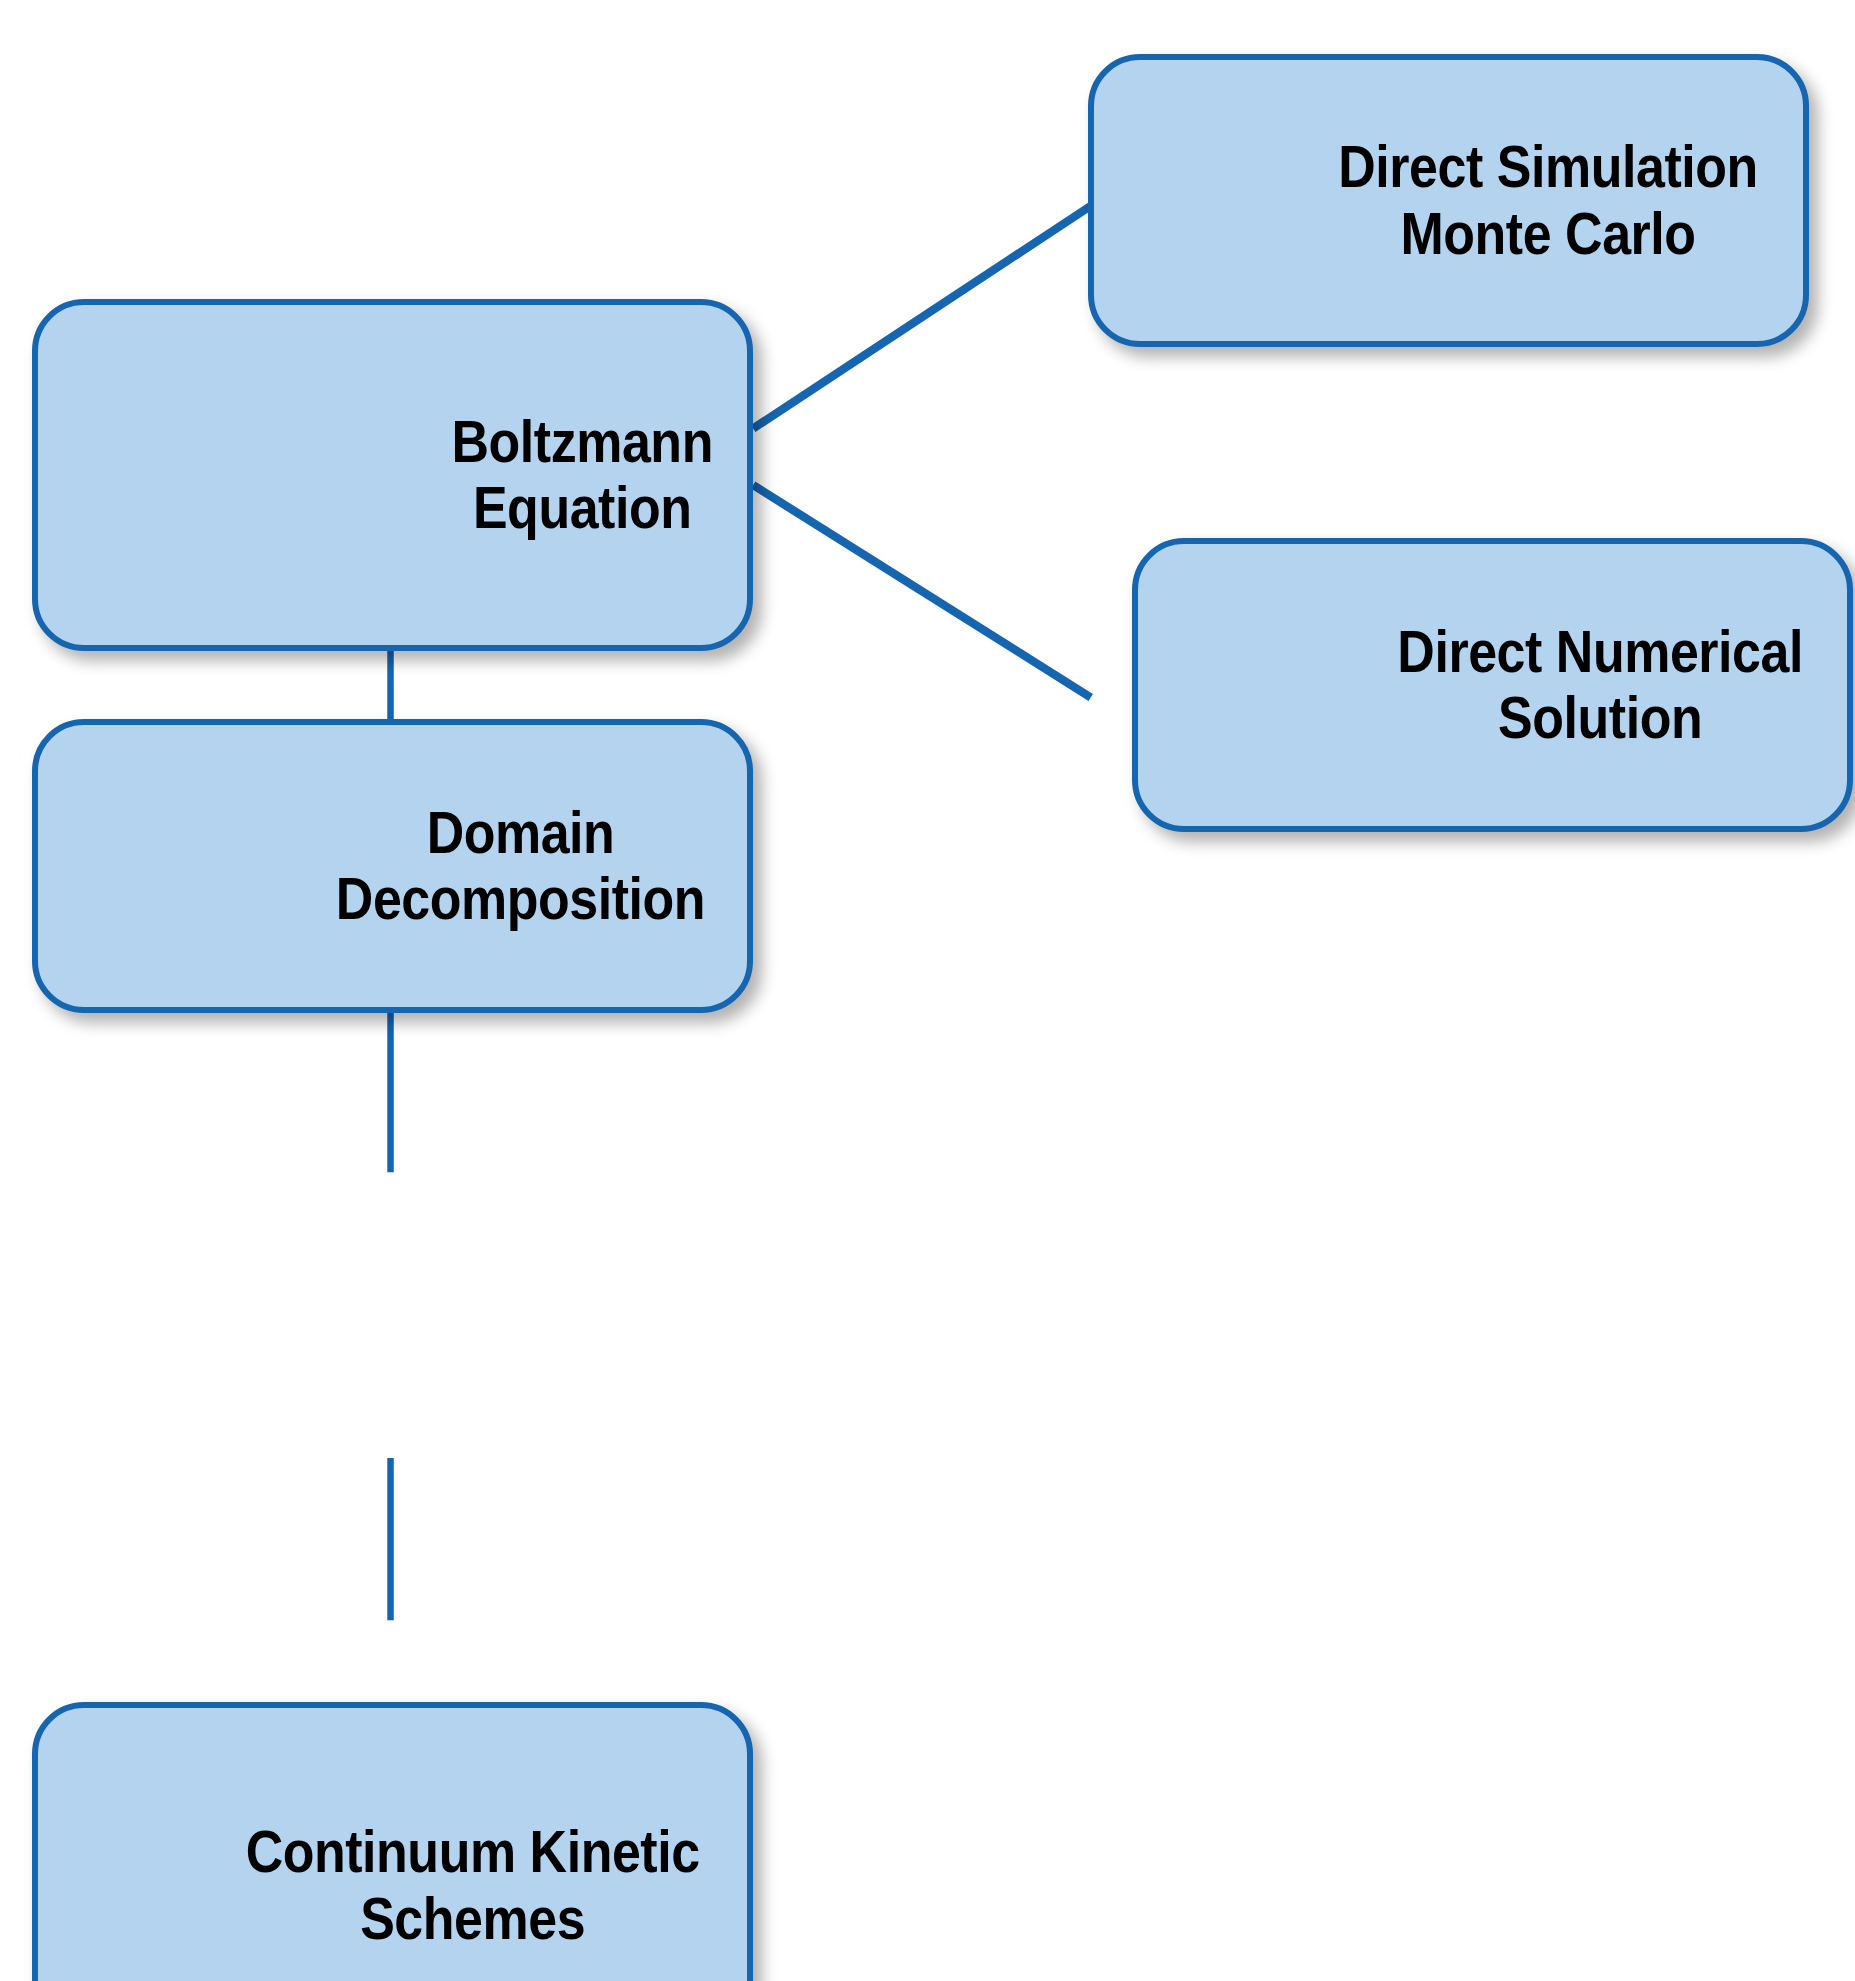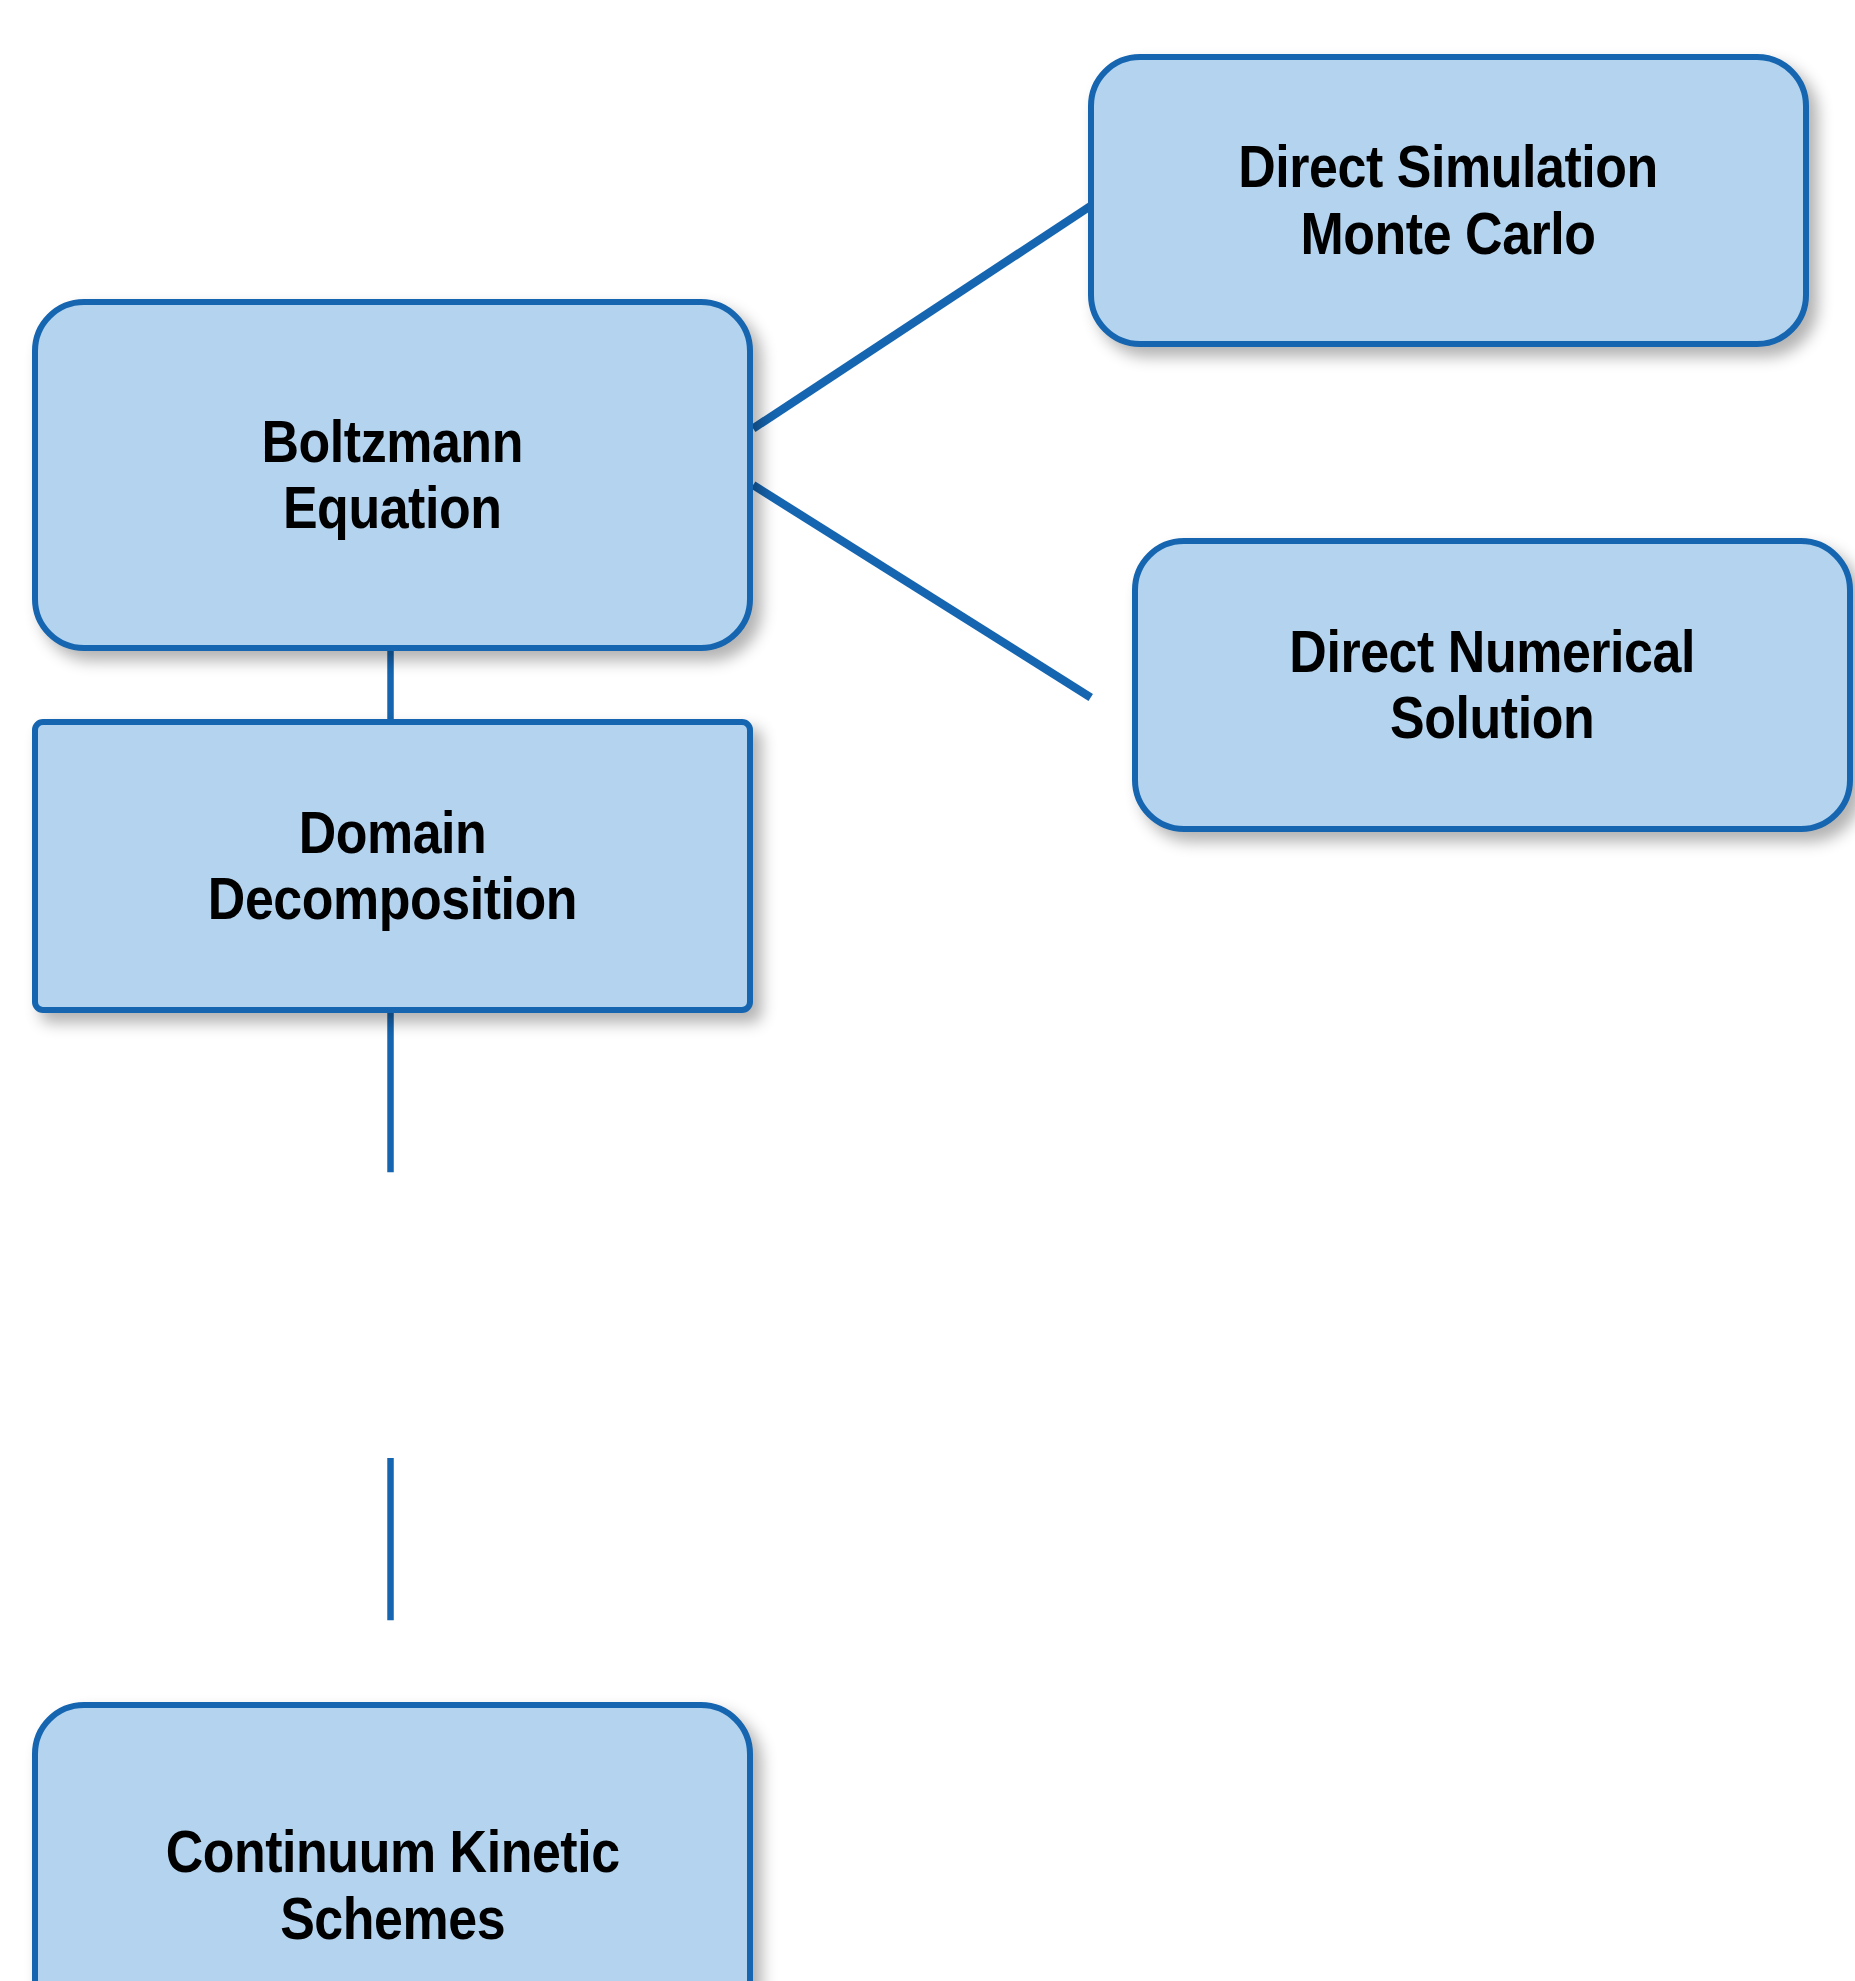--- a/index.html
+++ b/index.html
@@ -25,40 +25,40 @@
     pointer-events: none;
   }
   .node {
     position: absolute;
     box-sizing: border-box;
     background: #b3d3ee;
     border: 6.5px solid #1565b0;
     border-radius: 52px;
     display: flex;
     align-items: center;
-    justify-content: center;
+    justify-content: flex-end;
     text-align: center;
     box-shadow: 8.3px 9.3px 15px rgba(0,0,0,0.30);
     z-index: 2;
   }
   .node-label {
     color: #000000;
     font-weight: bold;
     font-size: 59px;
     line-height: 1.12;
     letter-spacing: -0.5px;
     transform: scaleX(0.88);
     transform-origin: center center;
     white-space: pre-line;
     padding: 0 16.7px;
     font-family: "Liberation Sans", "DejaVu Sans", sans-serif;
   }
   
   #node-boltzmann      { left: 32px;   top: 299px;  width: 721px; height: 352px; }
-  #node-domain         { left: 32px;   top: 719px;  width: 721px; height: 294px; border-radius: 11px; }
+  #node-domain         { left: 32px;   top: 719px;  width: 721px; height: 294px; }
   #node-coupling       { left: 32px;   top: 1169px; width: 721px; height: 292px; }
   #node-continuum      { left: 32px;   top: 1702px; width: 721px; height: 367px; }
   #node-dsmc           { left: 1088px; top: 54px;   width: 721px; height: 293px; }
   #node-dns            { left: 1088px; top: 538px;  width: 721px; height: 294px; margin-left: 44px; }
 </style>
 </head>
 <body>
 
 <div id="canvas">
 

